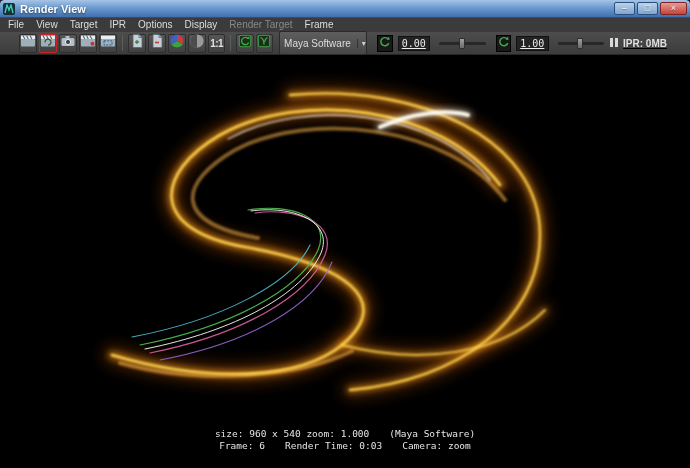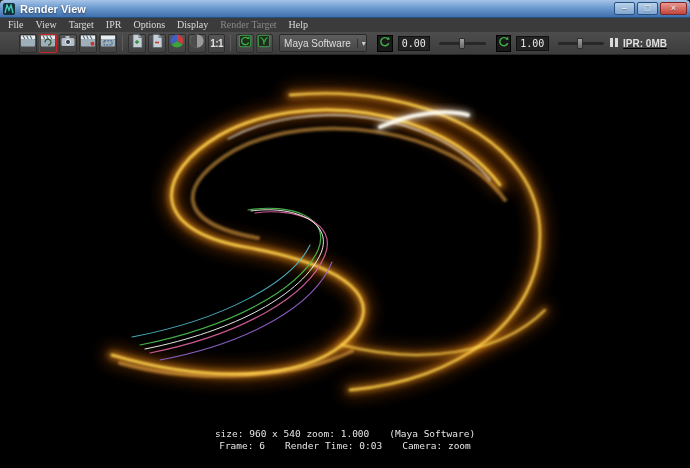--- a/index.html
+++ b/index.html
@@ -18,41 +18,41 @@
   .wicon{width:12px;height:12px;border-radius:2px;background:#14303a;
     display:flex;align-items:center;justify-content:center;flex:0 0 auto;}
   .title{color:#fff;font-size:11px;font-weight:bold;margin-left:5px;
     text-shadow:0 1px 2px rgba(0,0,0,.55);}
   .wc{margin-left:auto;display:flex;gap:2px;}
   .wbtn{width:21px;height:13px;font-size:9px;line-height:11px;text-align:center;
     color:#fff;border:1px solid #28507e;border-radius:2px;cursor:default;
     background:linear-gradient(#bcd2ea,#7fa5cf);text-shadow:0 1px 1px rgba(0,0,0,.4);}
   .wbtn.close{width:27px;background:linear-gradient(#e89a92,#c2453a);border-color:#7e2424;}
   
-  .menubar{height:14px;background:#3b3b3b;display:flex;align-items:center;padding:0 2px;font-family:Liberation Serif, serif;}
+  .menubar{height:14px;background:#3b3b3b;display:flex;align-items:center;padding:0 2px;}
   .menu-item{color:#dcdcdc;font-size:10px;line-height:14px;padding:0 6px;white-space:nowrap;}
   .menu-item.disabled{color:#898989;}
   
   .toolbar{height:23px;background:linear-gradient(#4d4d4d,#3c3c3c);
     border-bottom:1px solid #262626;display:flex;align-items:center;padding:0 19px;gap:2px;}
   .tbtn{width:20px;height:19px;display:flex;align-items:center;justify-content:center;
     background:linear-gradient(#565656,#414141);border:1px solid #2e2e2e;border-radius:2px;}
   .tbtn.sel{border:1px solid #cc2222;}
   .sep{width:1px;height:16px;background:#2c2c2c;border-right:1px solid #5d5d5d;margin:0 3px;}
   .ratio{color:#e2e2e2;font-size:10px;font-weight:bold;letter-spacing:-0.5px;}
-  .dropdown{height:18px;display:flex;align-items:center;margin:0 4px;padding:0 4px;
+  .dropdown{height:24px;display:flex;align-items:center;margin:0 4px;padding:0 4px;
     background:linear-gradient(#5e5e5e,#464646);border:1px solid #2a2a2a;border-radius:2px;
     color:#ddd;font-size:10px;min-width:88px;}
   .dd-label{flex:1;white-space:nowrap;}
   .dd-arrow{border-left:1px solid #333;padding-left:4px;margin-left:6px;color:#ccc;font-size:8px;}
   .resetbox{width:18px;height:17px;background:#181818;border:1px solid #000;
     display:flex;align-items:center;justify-content:center;margin-left:4px;}
   .nfield{width:37px;height:15px;background:#232323;border:1px solid #121212;color:#ececec;
     font-size:10px;display:flex;align-items:center;padding:0 3px;margin:0 3px;
-    font-family:"DejaVu Sans Mono",monospace;}
+    font-family:"DejaVu Sans Mono",monospace;text-decoration:underline;}
   .slider{width:54px;height:3px;background:#272727;border-radius:2px;position:relative;margin:0 4px;}
   .slider .handle{position:absolute;top:-4px;left:42%;width:6px;height:11px;
     background:linear-gradient(#a0a0a0,#6a6a6a);border:1px solid #2e2e2e;border-radius:1px;}
   .right-group{margin-left:auto;display:flex;gap:5px;padding-right:4px;text-decoration:underline;}
   .pause{display:flex;gap:2px;}
   .pause i{display:block;width:3px;height:9px;background:#d8d8d8;}
   .ipr-mem{color:#e0e0e0;font-size:10px;font-weight:bold;white-space:nowrap;}
   
   .viewport{position:relative;height:399px;background:#000;overflow:hidden;}
   .viewport svg.render{position:absolute;inset:0;display:block;}
@@ -81,21 +81,21 @@
   </div>
 
   <div class="menubar">
     <span class="menu-item">File</span>
     <span class="menu-item">View</span>
     <span class="menu-item">Target</span>
     <span class="menu-item">IPR</span>
     <span class="menu-item">Options</span>
     <span class="menu-item">Display</span>
     <span class="menu-item disabled">Render Target</span>
-    <span class="menu-item">Help</span>
+    <span class="menu-item">Frame</span>
   </div>
 
   <div class="toolbar">
 
     <div class="tbtn">
       <span>
         <svg width="16" height="16" viewBox="0 0 16 16">
             <rect x="1" y="6" width="14" height="7.5" rx="1" fill="#9fb0ba"></rect>
             <path d="M1 2.5h14v3.5H1z" fill="#e7edf1"></path>
             <path d="M3 2.5l1.8 3.5M6.5 2.5l1.8 3.5M10 2.5l1.8 3.5" stroke="#55636e" stroke-width="1.1" fill="none"></path>

